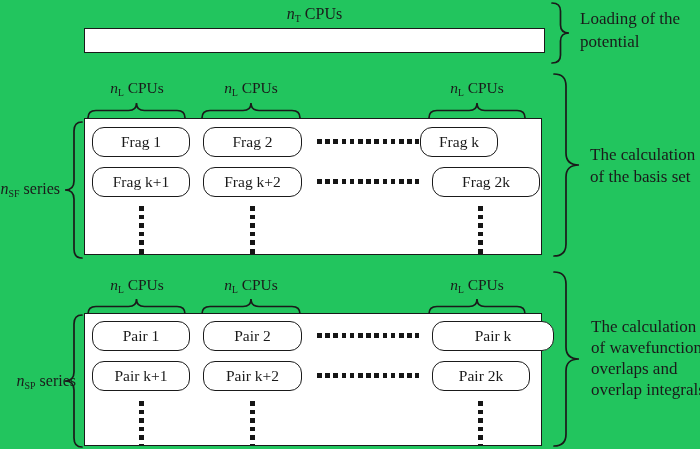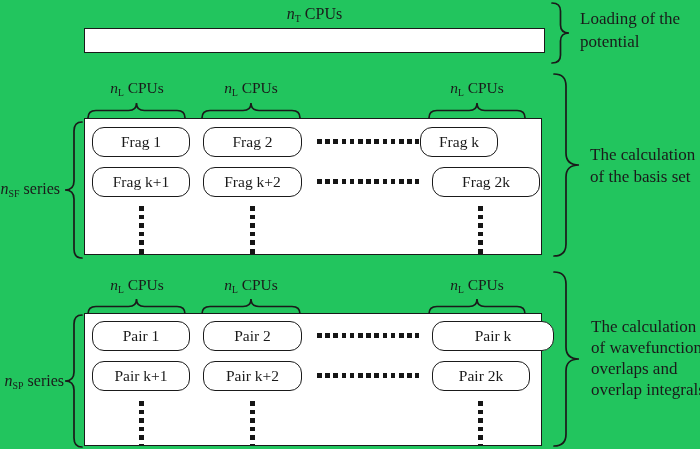--- a/index.html
+++ b/index.html
@@ -138,21 +138,21 @@
   <div class="hdots" style="left:317px;top:333px;width:102px"></div>
   <div class="hdots" style="left:317px;top:373px;width:102px"></div>
 
   <div class="vdots" style="left:139px;top:401px;height:44px"></div>
   <div class="vdots" style="left:250px;top:401px;height:44px"></div>
   <div class="vdots" style="left:478px;top:401px;height:44px"></div>
 
   <svg class="brace" style="left:63px;top:314px" width="20" height="134" viewBox="0 0 20 134">
     <path d="M19,1 Q11,1 11,10 L11,58 Q11,67 2,67 Q11,67 11,76 L11,124 Q11,133 19,133"></path>
   </svg>
-  <div class="lbl-left" style="left:4px;top:372px;width:60px"><i>n</i><sub>SP</sub><span> series</span></div>
+  <div class="lbl-left" style="left:16px;top:372px;width:60px"><i>n</i><sub>SP</sub><span> series</span></div>
 
   <svg class="brace" style="left:553px;top:270px" width="28" height="178" viewBox="0 0 28 178">
     <path d="M1,2 Q13,2 13,14 L13,77 Q13,89 26,89 Q13,89 13,101 L13,164 Q13,176 1,176"></path>
   </svg>
   <div class="txt" style="left:591px;top:316px;line-height:21px">
     <div>The calculation</div>
     <div>of wavefunction</div>
     <div>overlaps and</div>
     <div>overlap integrals</div>
   </div>

